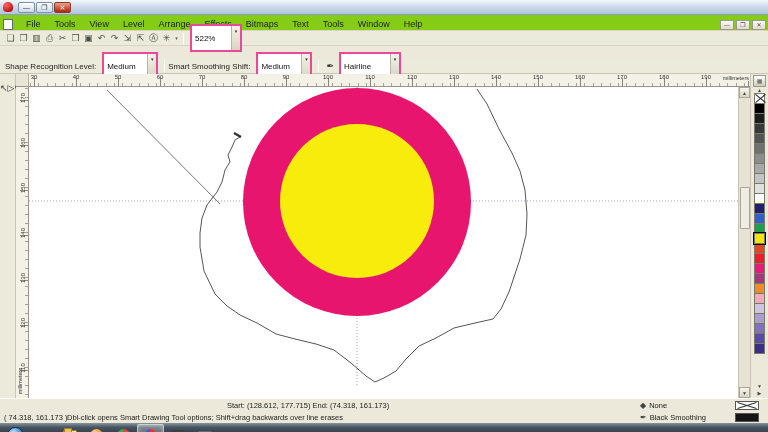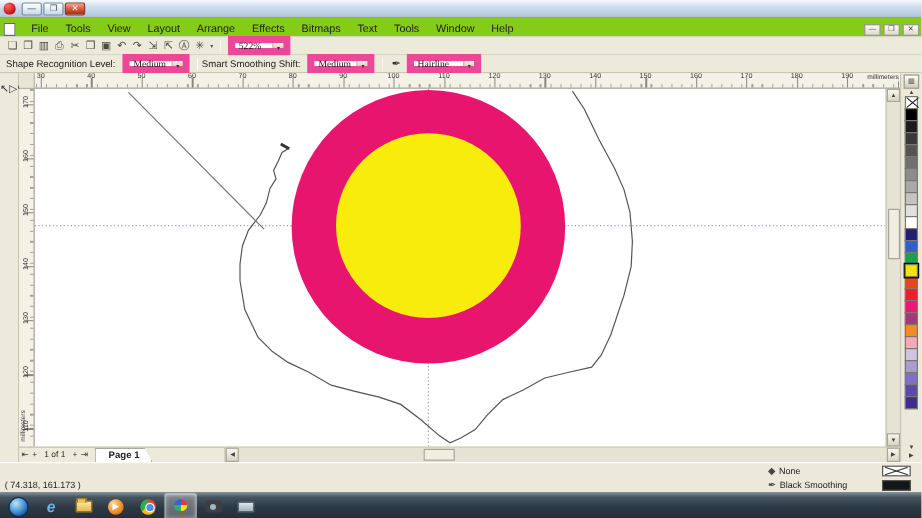--- a/index.html
+++ b/index.html
@@ -22,25 +22,25 @@
   .menu-item { padding:1px 7px; cursor:default; }
   .menubar .spacer { flex:1; }
   .docbtn { width:14px; height:10px; border:1px solid #9a9a8a; background:linear-gradient(#fbfbf6,#dedad0);
     font-size:6px; line-height:8px; text-align:center; color:#444; margin-right:2px; }
 
   
   .toolbar { height:15px; display:flex; align-items:center; background:#eceadb; border-bottom:1px solid #d9d5c3; padding-left:4px; }
   .tb-icon { width:13px; height:13px; font-size:9px; line-height:13px; text-align:center; color:#4a4e42; }
   .tb-sep { width:1px; height:11px; background:#c9c5b2; border-right:1px solid #fff; margin:0 3px; }
   .dd-arrow { font-size:5px; color:#555; width:7px; text-align:center; }
-  .combo { display:flex; align-items:center; background:#fff; border:6px solid #ec4899; height:16px; margin:0 3px;font-family:Liberation Serif, serif; }
+  .combo { display:flex; align-items:center; background:#fff; border:2px solid #ec4899; height:28px; margin:0 3px; }
   .combo .val { font-size:8px; padding:0 3px; flex:1; color:#111; }
   .combo .btn { width:9px; height:100%; background:linear-gradient(#f4f2e8,#d8d4c2); border-left:1px solid #b9b5a2;
     font-size:5px; line-height:11px; text-align:center; color:#333; }
-  .propbar { height:15px; display:flex; align-items:center; background:#eceadb; border-bottom:1px solid #c9c5b2; padding-left:5px; }
+  .propbar { height:15px; display:flex; align-items:center; background:#eceadb; border-bottom:1px solid #c9c5b2; padding-left:5px;margin-top:13px; }
   .prop-label { font-size:8px; color:#222; margin-right:3px; }
   .pen-glyph { font-size:9px; color:#333; margin:0 2px 0 4px; }
 
   
   .workspace { display:flex; height:324px; }
   .toolbox { width:16px; background:#eceadb; border-right:1px solid #c9c5b2; padding-top:3px; }
   .tool { width:14px; height:13px; margin:0 auto; font-size:9px; line-height:13px; text-align:center; color:#333; }
   .tool.selected { background:#d4d0bd; border:1px solid #8a8676; line-height:11px; }
 
   .center-col { flex:1; display:flex; flex-direction:column; }
@@ -144,21 +144,21 @@
   <span class="winbtn close">✕</span>
 </div>
 
 <div class="menubar">
   <span class="doc-icon"></span>
   <span style="display:flex">
 
   <span class="menu-item">File</span>
       <span class="menu-item">Tools</span>
       <span class="menu-item">View</span>
-      <span class="menu-item">Layout</span>
+      <span class="menu-item">Level</span>
       <span class="menu-item">Arrange</span>
       <span class="menu-item">Effects</span>
       <span class="menu-item">Bitmaps</span>
       <span class="menu-item">Text</span>
       <span class="menu-item">Tools</span>
       <span class="menu-item">Window</span>
       <span class="menu-item">Help</span>
     </span>
   <span class="spacer"></span>
   <span class="docbtn">—</span>
@@ -268,35 +268,20 @@
         </svg>
       </div>
 
       <div class="vscroll">
         <div class="scroll-arrow">▲</div>
         <div class="vthumb"></div>
         <div class="scroll-arrow down">▼</div>
       </div>
     </div>
 
-    <div class="pagebar">
-      <div class="pg-nav">
-        <span class="pg-btn">⇤</span>
-        <span class="pg-btn">+</span>
-        <span class="pg-count">1 of 1</span>
-        <span class="pg-btn">+</span>
-        <span class="pg-btn">⇥</span>
-      </div>
-      <div class="page-tab">Page 1</div>
-      <div class="hscroll">
-        <div class="scroll-arrow">◀</div>
-        <div class="hthumb"></div>
-        <div class="scroll-arrow right">▶</div>
-      </div>
-    </div>
   </div>
 
   <div class="palette">
     <div class="pal-top">▦</div>
     <div class="pal-arrow">▲</div>
     <div class="swatches">
 
     <span class="swatch none"></span>
         <span class="swatch" style="background: rgb(0, 0, 0);"></span>
         <span class="swatch" style="background: rgb(28, 28, 28);"></span>
@@ -326,28 +311,30 @@
       </div>
     <div class="pal-bottom">
       <div class="pal-arrow">▼</div>
       <div class="pal-arrow">▶</div>
     </div>
   </div>
 </div>
 
 <div class="statusbar">
   <div class="status-row">
+    <span class="start-end">Start: (128.612, 177.715)  End: (74.318, 161.173)</span>
     <span class="fill-status">
       <span class="status-glyph">◆</span>
       <span>None</span>
     </span>
     <span class="sw-none"></span>
   </div>
   <div class="status-row">
     <span class="cursor-pos">( 74.318, 161.173 )</span>
+    <span class="hint">Dbl-click opens Smart Drawing Tool options; Shift+drag backwards over line erases</span>
     <span class="fill-status">
       <span class="status-glyph">✒</span>
       <span>Black  Smoothing</span>
     </span>
     <span class="sw-black"></span>
   </div>
 </div>
 
 <div class="taskbar">
   <span style="display:flex">

